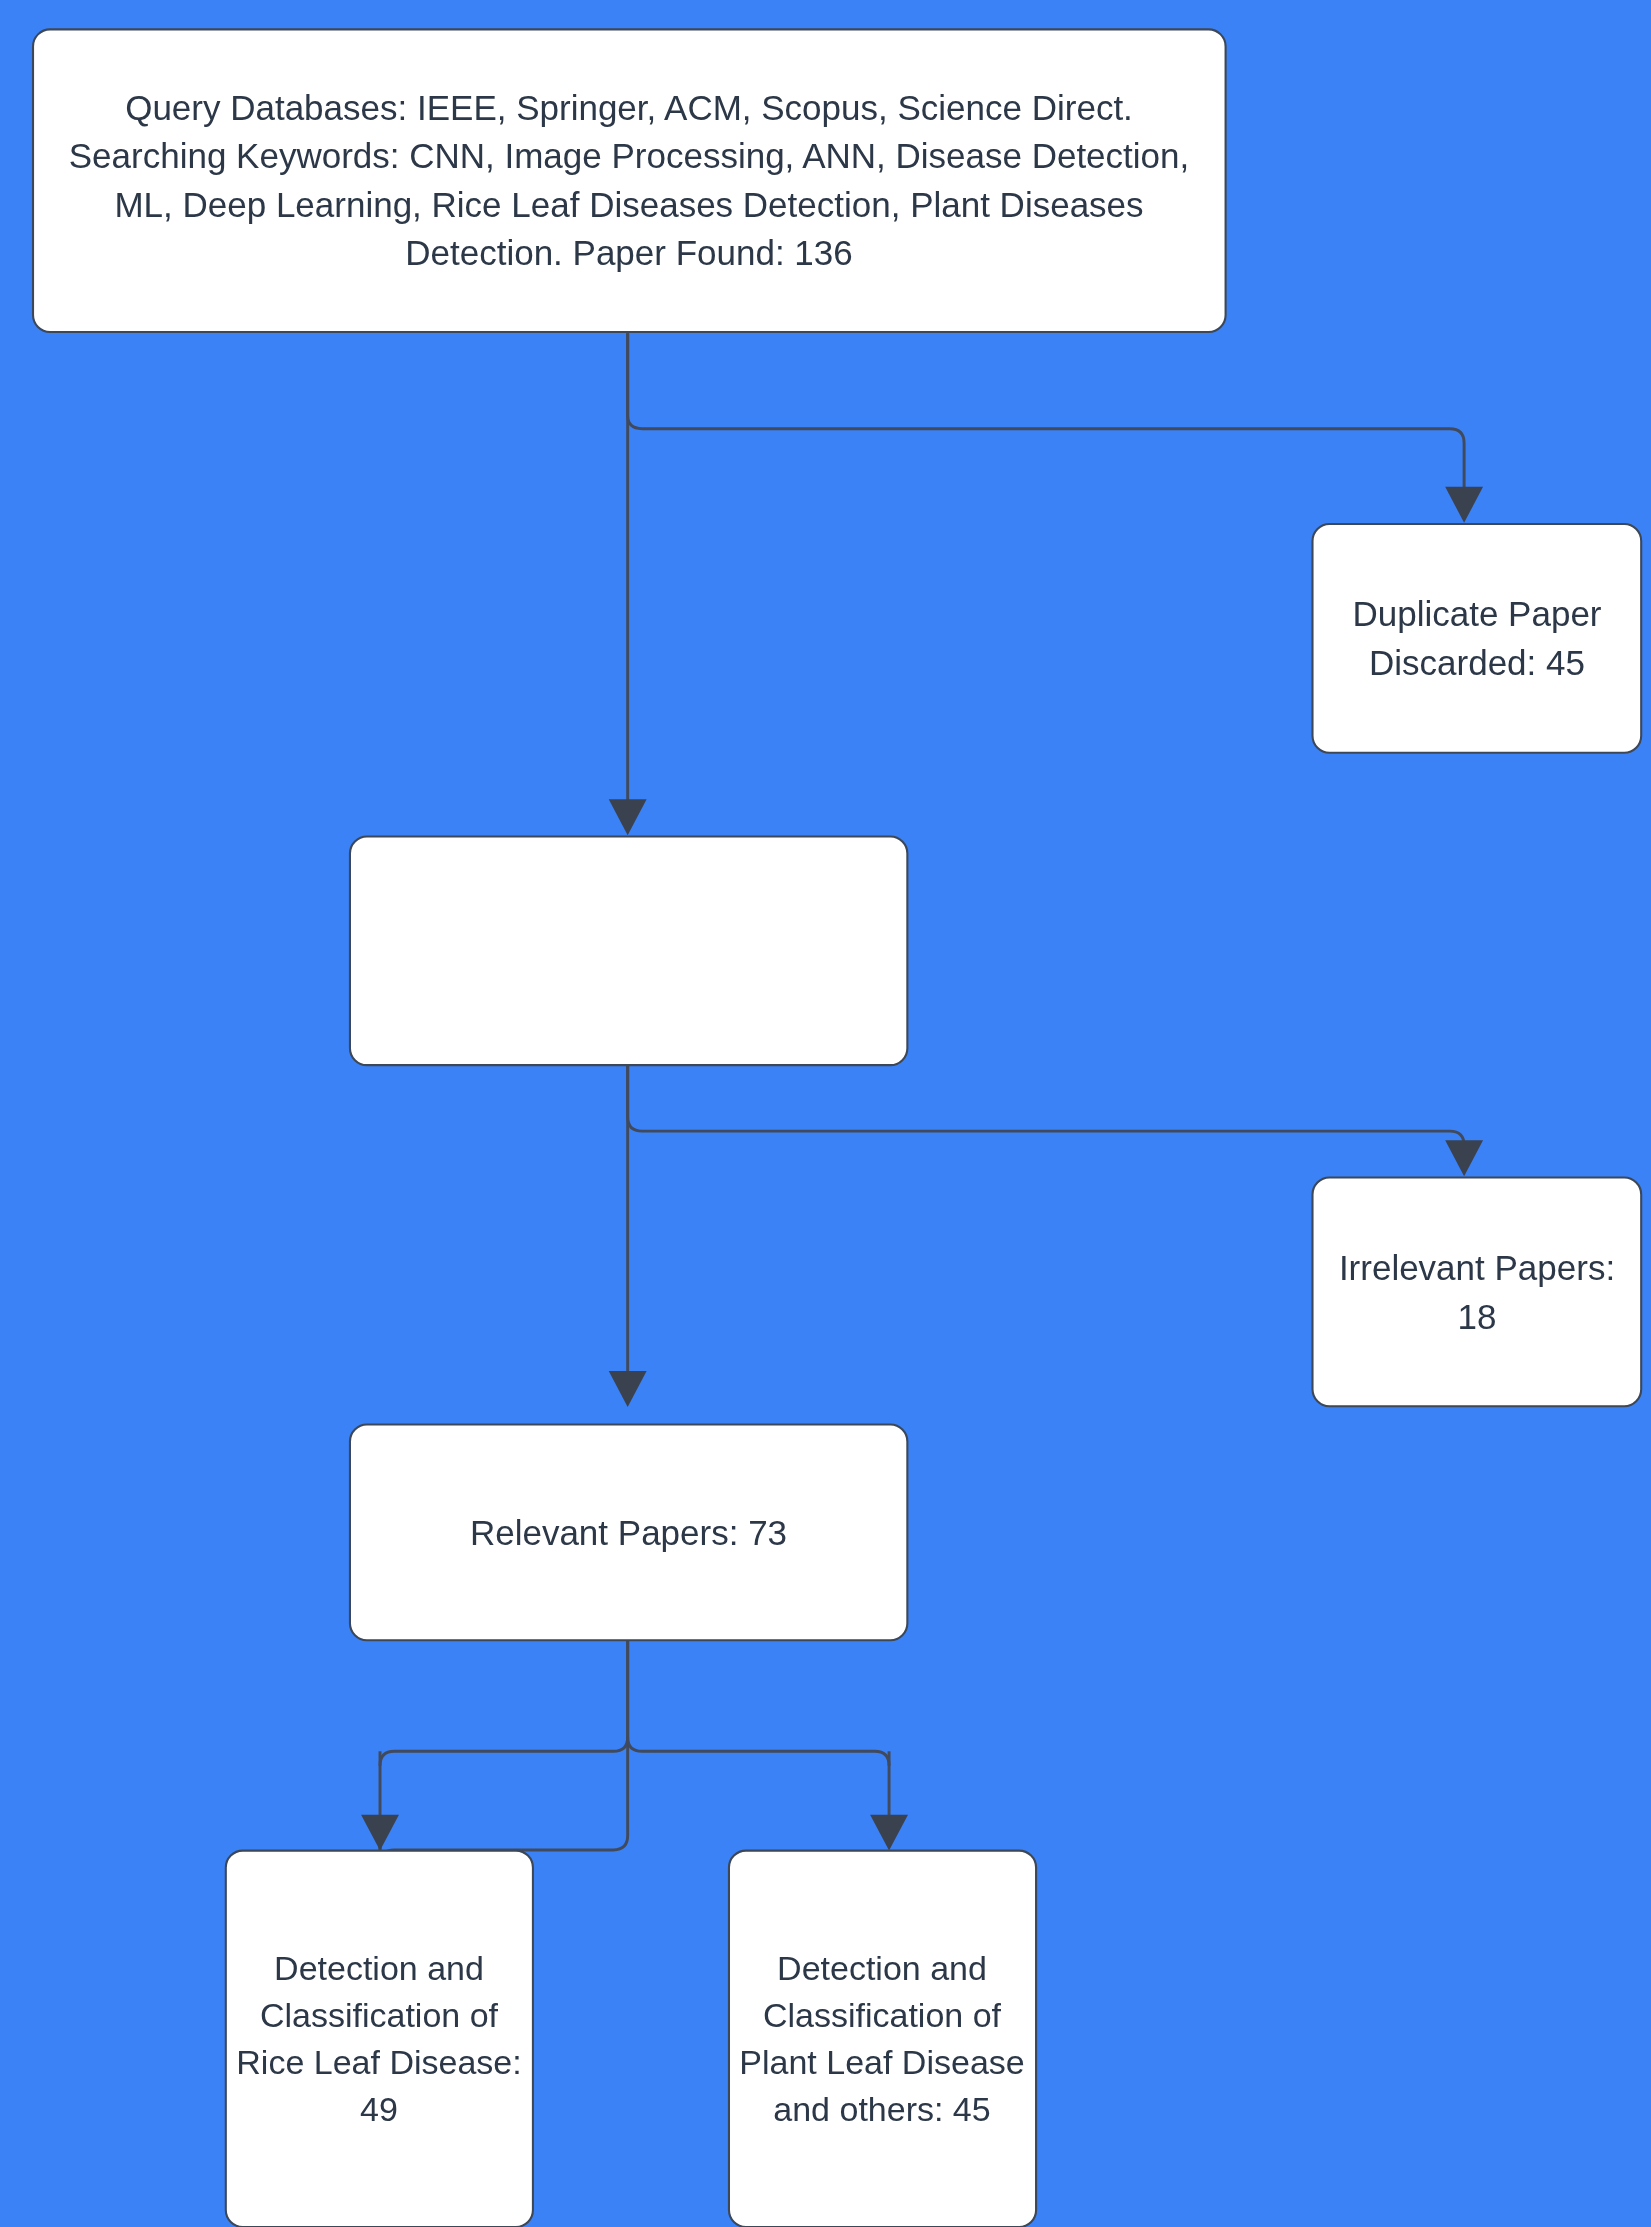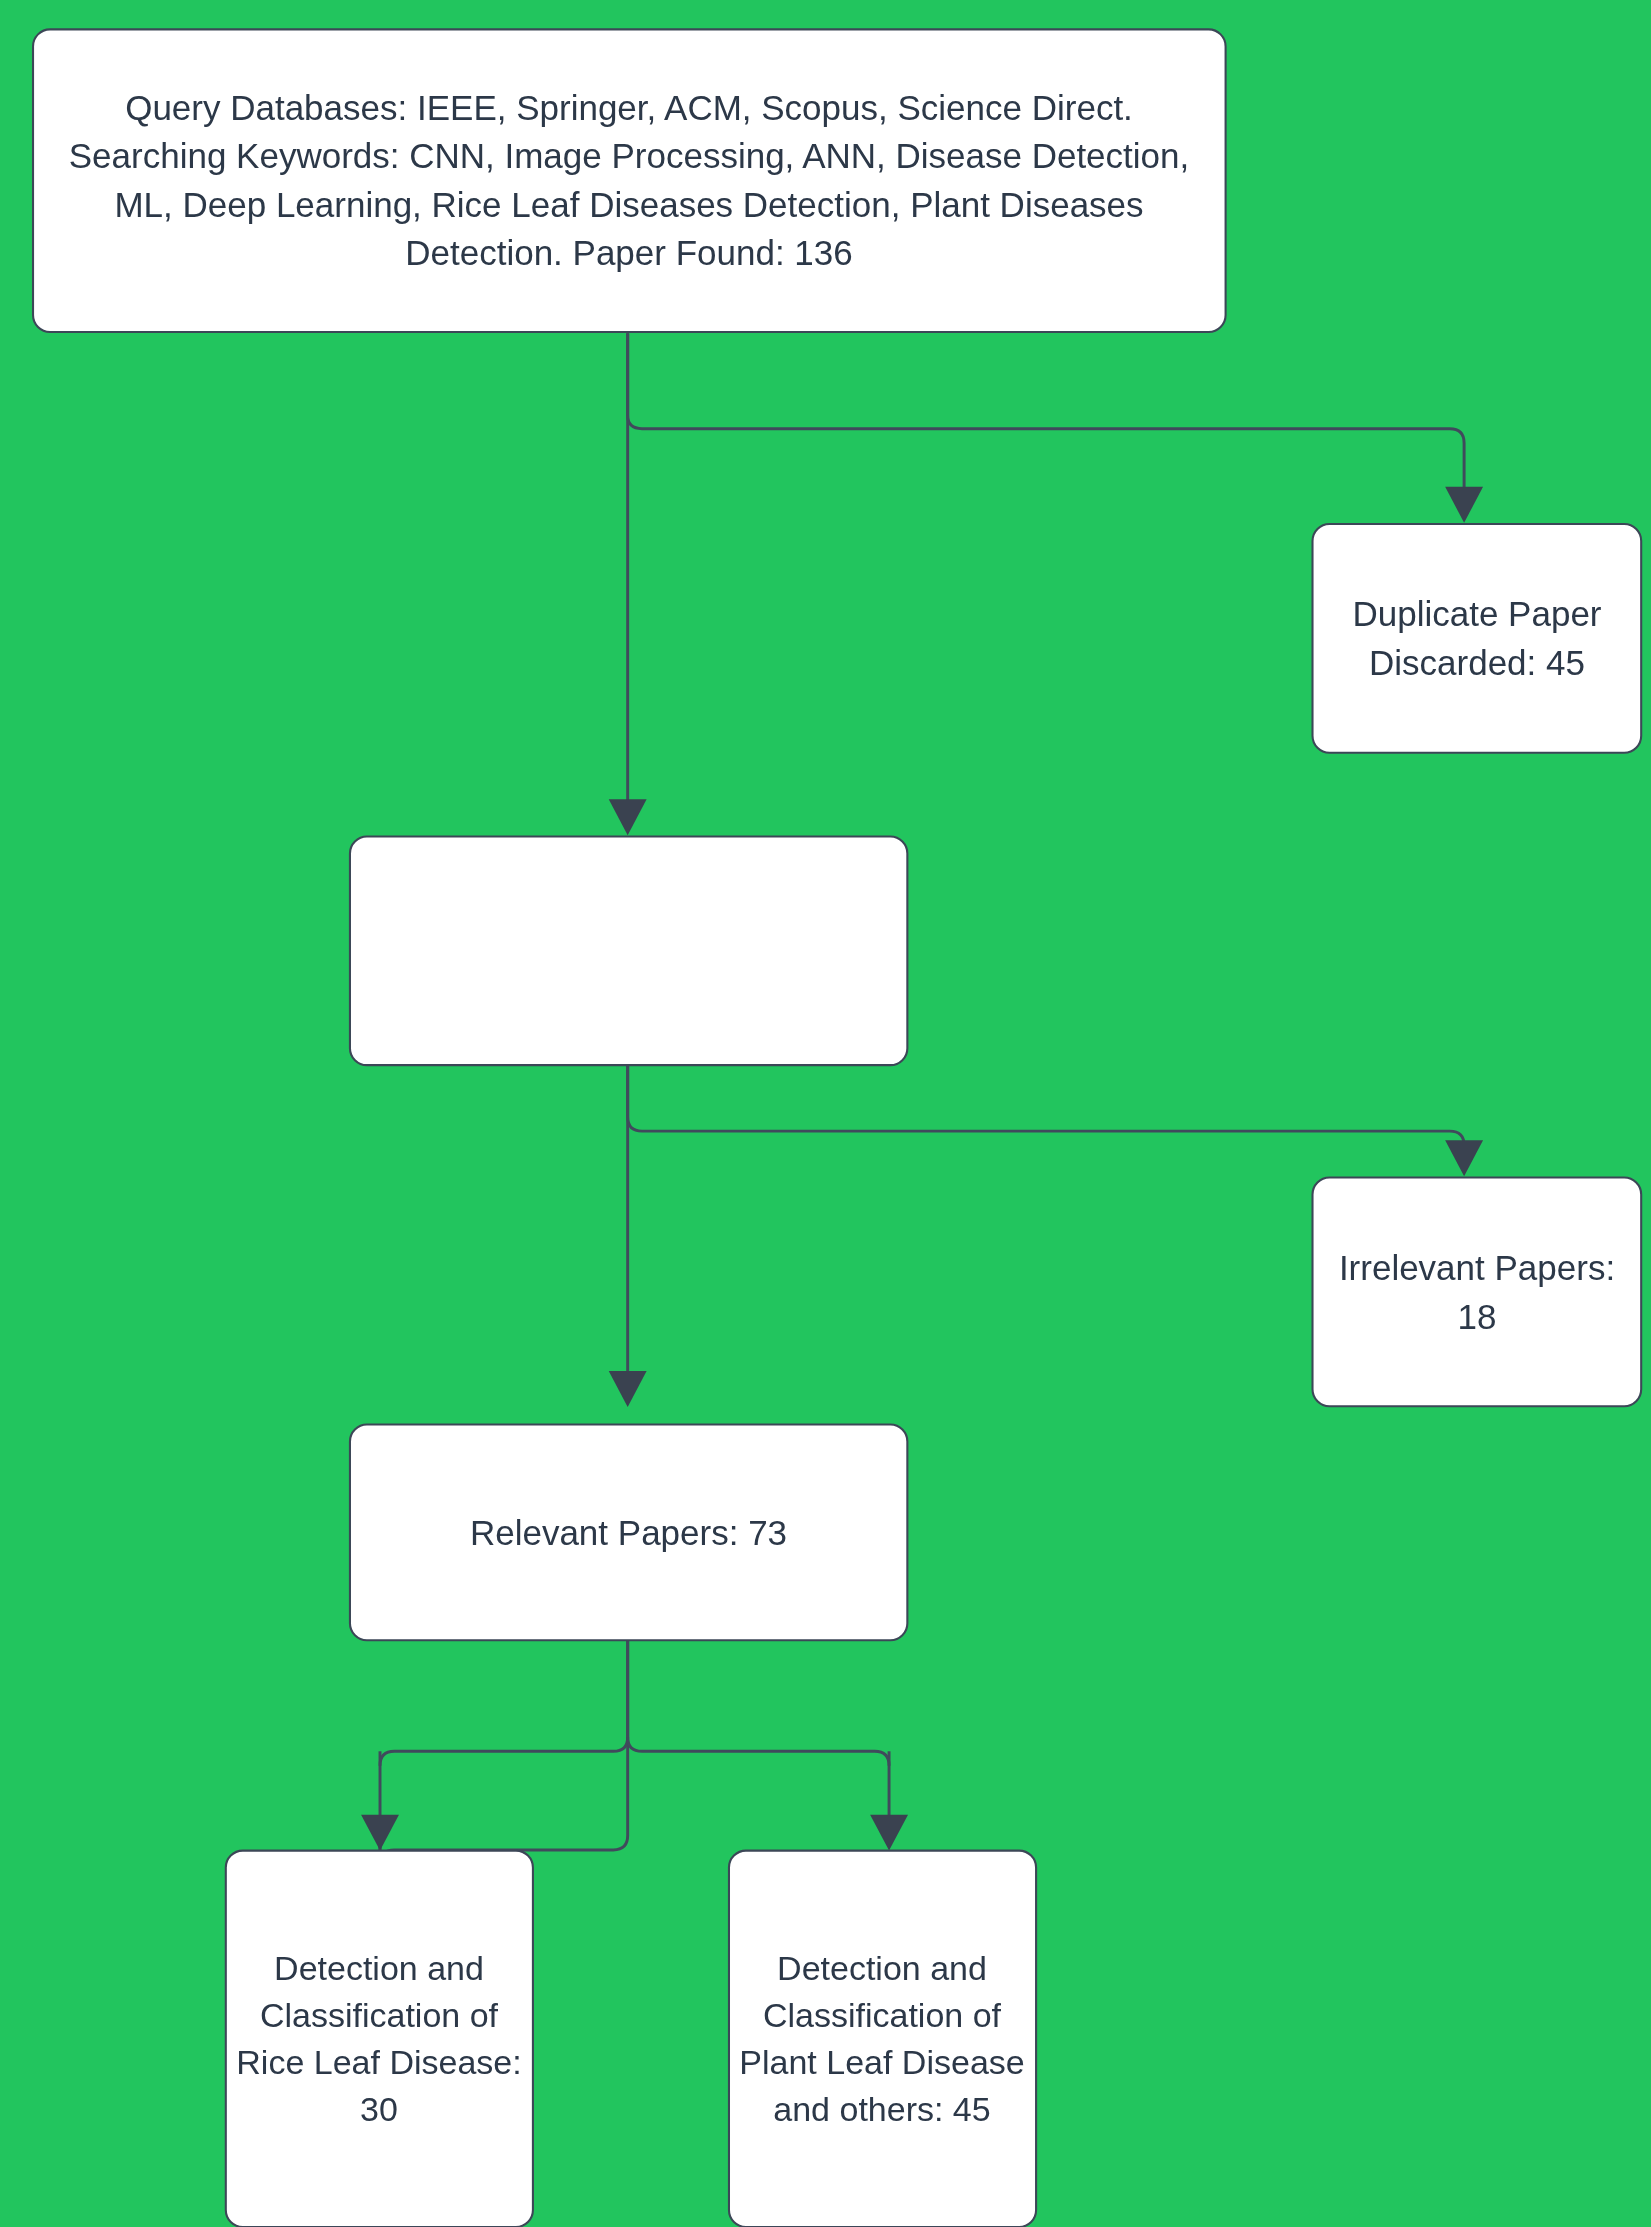--- a/index.html
+++ b/index.html
@@ -10,21 +10,21 @@
   body {
     width: 1652px;
     height: 2227px;
     overflow: hidden;
     font-family: "Liberation Sans", sans-serif;
   }
   #flow-root {
     position: relative;
     width: 1652px;
     height: 2227px;
-    background: #22c55e;
+    background: #3b82f6;
   }
   svg.flow-svg {
     position: absolute;
     top: 0;
     left: 0;
     width: 1652px;
     height: 2227px;
     display: block;
   }
   .node-box {
@@ -106,18 +106,18 @@
 
   <div class="node-label label-big" style="left:52px; top:29px; width:1154px; height:303px;">Query Databases: IEEE, Springer, ACM, Scopus, Science Direct. Searching Keywords: CNN, Image Processing, ANN, Disease Detection, ML, Deep Learning, Rice Leaf Diseases Detection, Plant Diseases Detection. Paper Found: 136</div>
 
   <div class="node-label label-mid" style="left:1319px; top:524px; width:316px; height:229px;">Duplicate Paper Discarded: 45</div>
 
 
   <div class="node-label label-mid" style="left:1319px; top:1178px; width:316px; height:229px;">Irrelevant Papers: 18</div>
 
   <div class="node-label label-mid" style="left:363px; top:1425px; width:531px; height:216px;">Relevant Papers: 73</div>
 
-  <div class="node-label label-small" style="left:232px; top:1851px; width:294px; height:376px;">Detection and Classification of Rice Leaf Disease: 30</div>
+  <div class="node-label label-small" style="left:232px; top:1851px; width:294px; height:376px;">Detection and Classification of Rice Leaf Disease: 49</div>
 
   <div class="node-label label-small" style="left:735px; top:1851px; width:294px; height:376px;">Detection and Classification of Plant Leaf Disease and others: 45</div>
 
 </div>
 
 
 </body></html>

